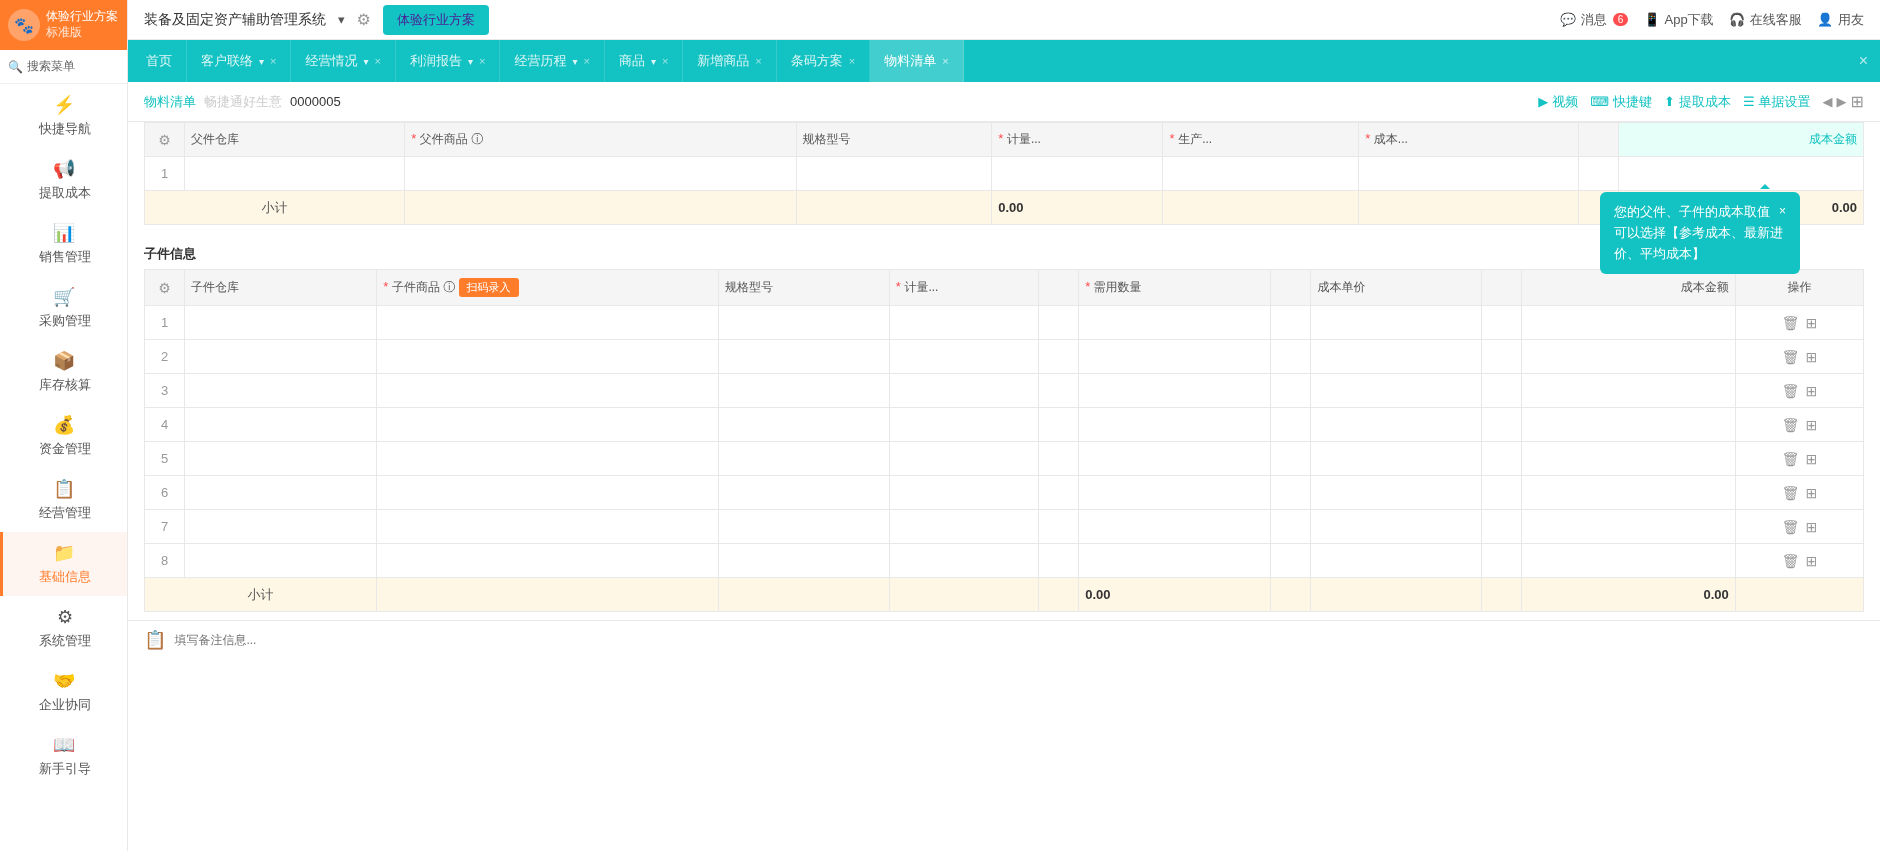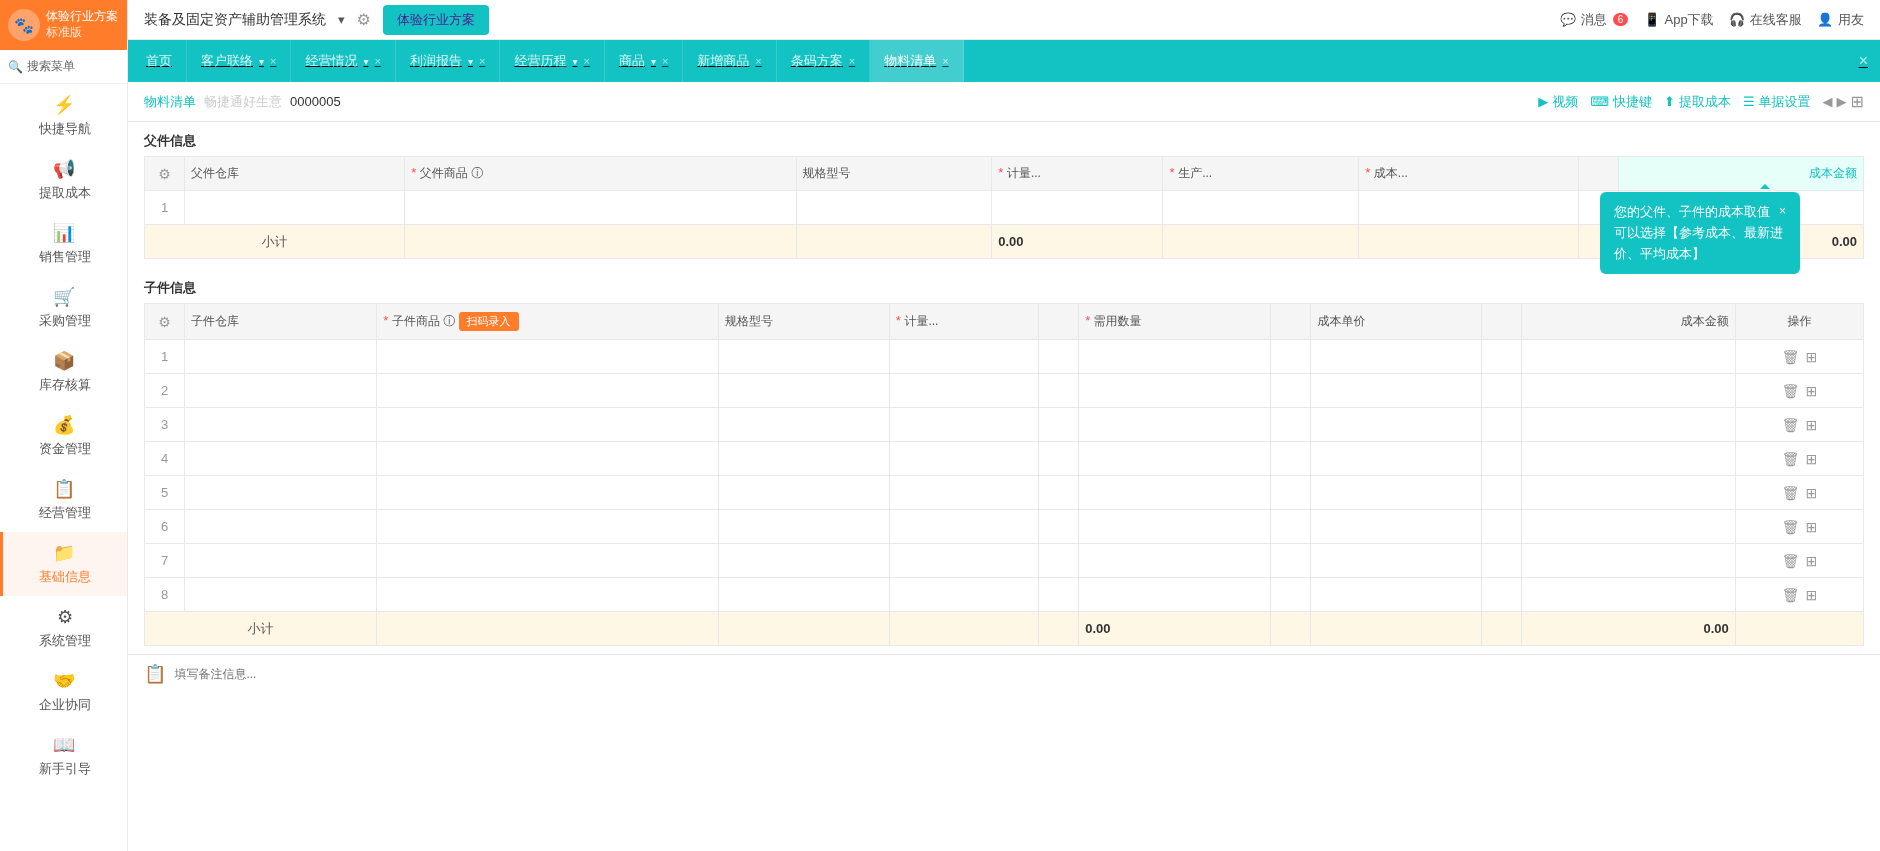--- a/index.html
+++ b/index.html
@@ -105,21 +105,20 @@
 
     
     .nav-tabs {
       background: #13c2c2;
       display: flex;
       align-items: center;
       padding: 0 4px;
       height: 42px;
       flex-shrink: 0;
       overflow: hidden;
-      text-decoration: underline;
     }
     .nav-tab {
       display: flex;
       align-items: center;
       padding: 0 14px;
       height: 42px;
       color: rgba(255,255,255,0.85);
       cursor: pointer;
       font-size: 13px;
       gap: 6px;
@@ -460,21 +459,20 @@
             <span style="cursor:pointer;color:#999;font-size:16px;">⊞</span>
           </div>
         </div>
       </div>
 
       <div class="tooltip-box">
         <span class="tooltip-close">×</span>
         <span>您的父件、子件的成本取值可以选择【参考成本、最新进价、平均成本】</span>
       </div>
 
-      <div class="section-title">父件信息</div>
       <div class="table-wrap">
         <table>
           <thead>
             <tr>
               <th class="th-gear"><span class="settings-icon">⚙</span></th>
               <th class="col-warehouse">父件仓库</th>
               <th class="col-product"><span class="required">* </span>父件商品 ⓘ</th>
               <th class="col-spec">规格型号</th>
               <th class="col-unit"><span class="required">* </span>计量...</th>
               <th class="col-prod"><span class="required">* </span>生产...</th>

